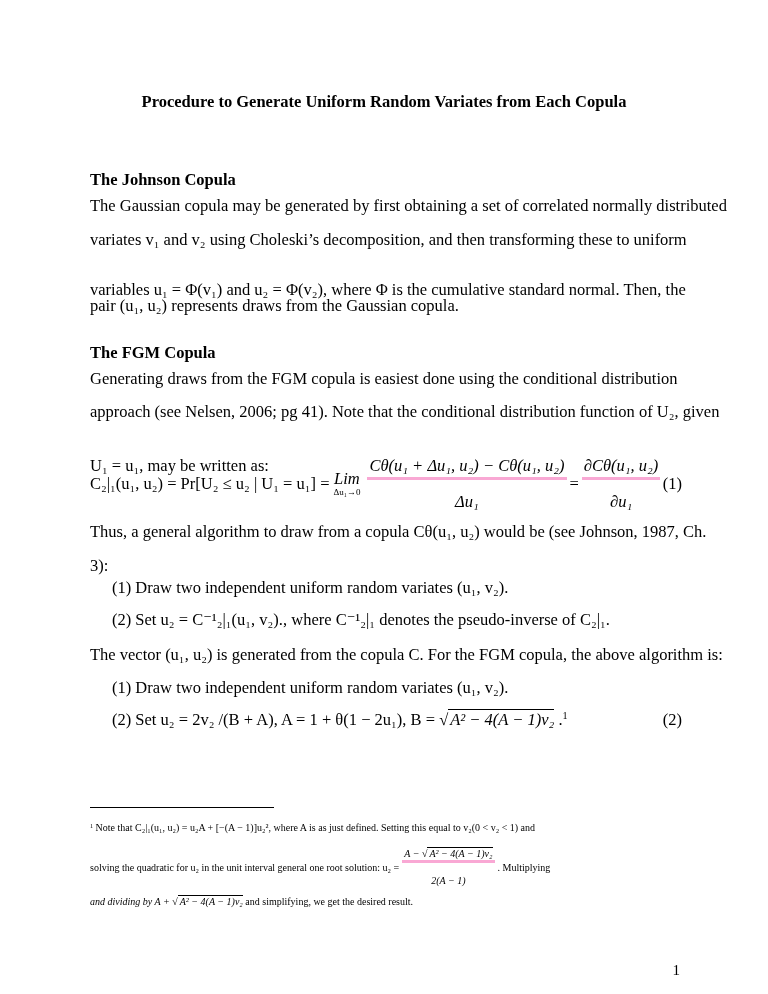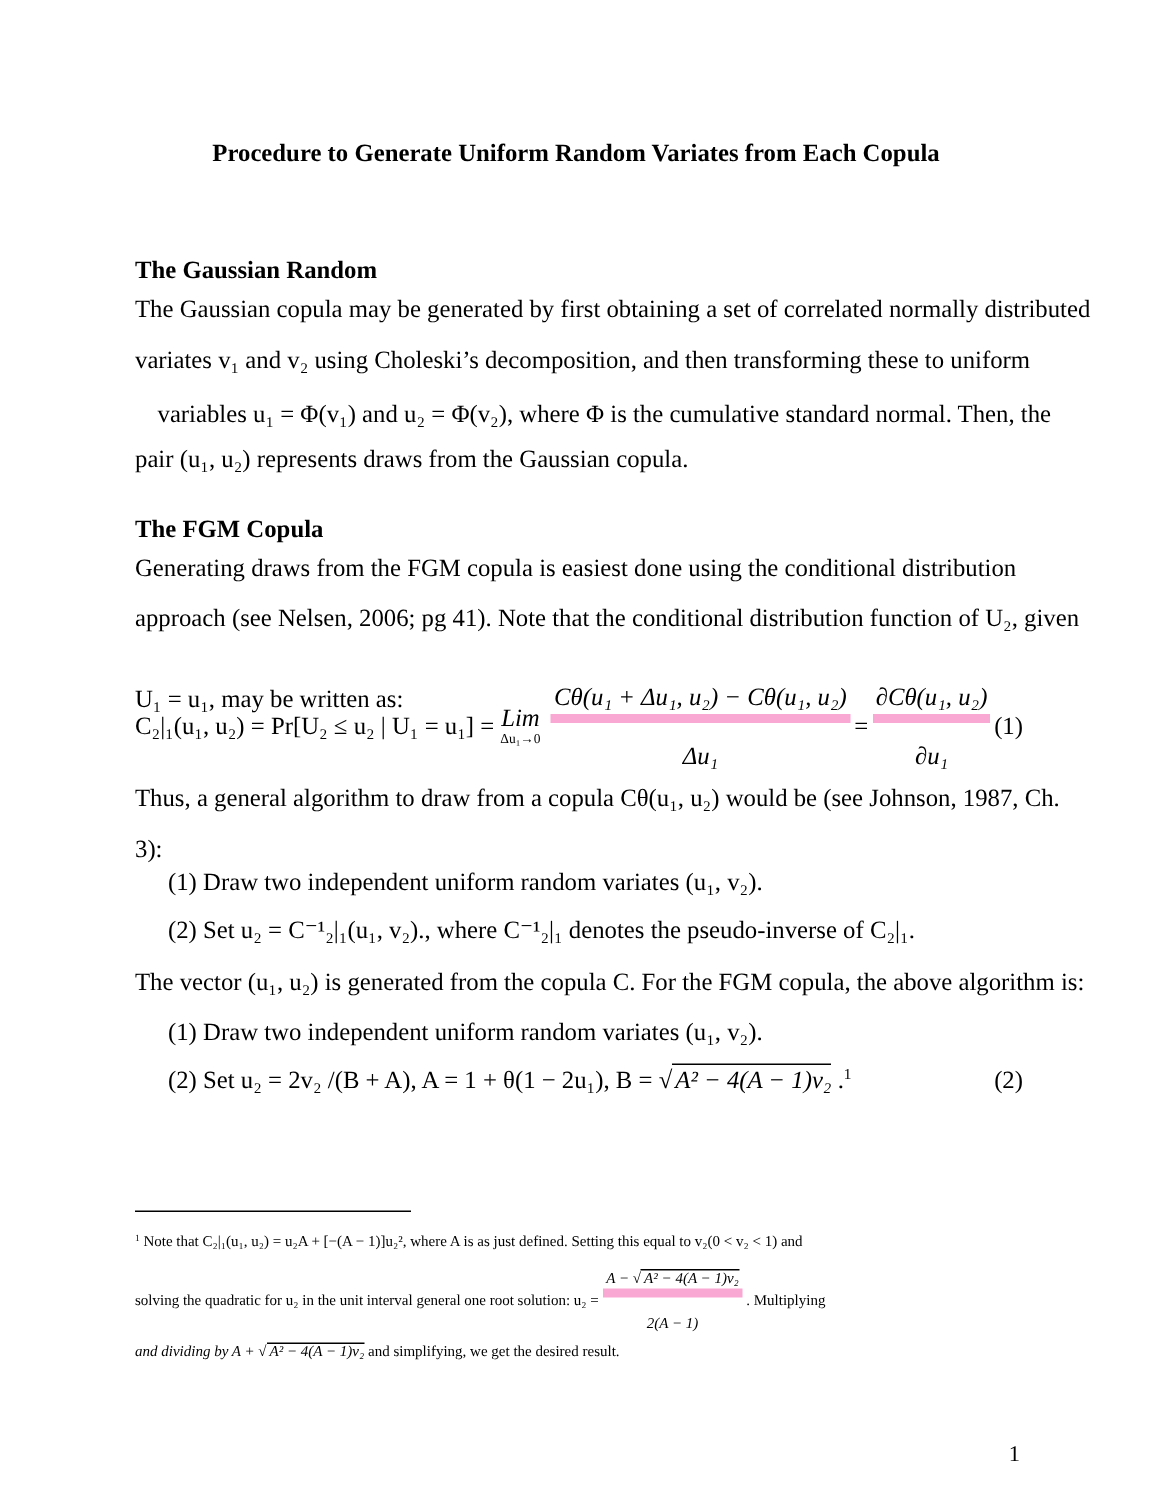--- a/index.html
+++ b/index.html
@@ -12,37 +12,37 @@
   .line { position: absolute; left: 90px; font-size: 16.5px; white-space: nowrap; }
   .ind { left: 112px; }
   .eqnum { position: absolute; right: 86px; font-size: 16.5px; }
   .fn-rule { position: absolute; left: 90px; top: 807px; width: 184px; height: 1px; background: #000; }
   .fn { position: absolute; left: 90px; width: 592px; font-size: 10px; white-space: nowrap; }
   .pnum { position: absolute; right: 88px; top: 962px; font-size: 15px; }
   i, .it { font-style: italic; }
   sup { font-size: 0.62em; vertical-align: 0.55em; }
   .frac { display: inline-flex; flex-direction: column; align-items: center; vertical-align: middle; margin: 0 3px; }
   .frac > span { display: block; padding: 0 2px; }
-  .frac .num { border-bottom: 6px solid #f9a8d4; padding-bottom: 1px; }
+  .frac .num { border-bottom: 3px solid #f9a8d4; padding-bottom: 1px; }
   .frac .den { padding-top: 12px; }
   .lim { display: inline-flex; flex-direction: column; align-items: center; vertical-align: middle; line-height: 1; }
   .lim .sub { font-size: 9px; }
   .sqrt { border-top: 1px solid #000; padding-left: 2px; }
 </style>
 </head>
 <body>
 
 <div class="page">
 
   <div class="title">Procedure to Generate Uniform Random Variates from Each Copula</div>
 
-  <div class="h" style="top:170px;">The Gaussian Random</div>
+  <div class="h" style="top:170px;">The Johnson Copula</div>
   <div class="line" style="top:196px;">The Gaussian copula may be generated by first obtaining a set of correlated normally distributed</div>
   <div class="line" style="top:230px;">variates v₁ and v₂ using Choleski’s decomposition, and then transforming these to uniform</div>
-  <div class="line" style="top:266px;margin-left:15px;">variables u₁ = Φ(v₁) and u₂ = Φ(v₂), where Φ is the cumulative standard normal. Then, the</div>
+  <div class="line" style="top:280px;">variables u₁ = Φ(v₁) and u₂ = Φ(v₂), where Φ is the cumulative standard normal. Then, the</div>
   <div class="line" style="top:296px;">pair (u₁, u₂) represents draws from the Gaussian copula.</div>
 
   <div class="h" style="top:343px;">The FGM Copula</div>
   <div class="line" style="top:369px;">Generating draws from the FGM copula is easiest done using the conditional distribution</div>
   <div class="line" style="top:402px;">approach (see Nelsen, 2006; pg 41). Note that the conditional distribution function of U₂, given</div>
   <div class="line" style="top:456px;">U₁ = u₁, may be written as:</div>
 
   <div class="line" style="top:458px; display:flex; align-items:center; height:52px;">
     <span>C₂|₁(u₁, u₂) = Pr[U₂ ≤ u₂ | U₁ = u₁] =</span>
     <span class="lim" style="margin:0 4px;">

